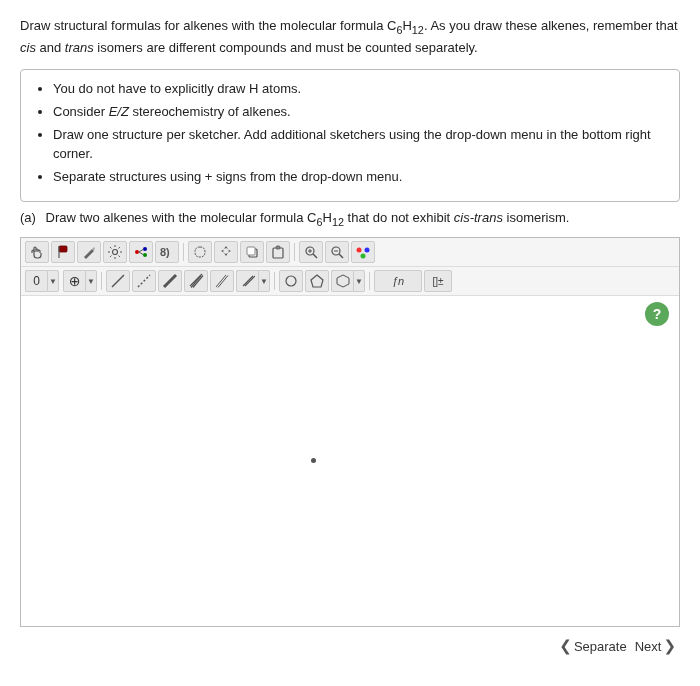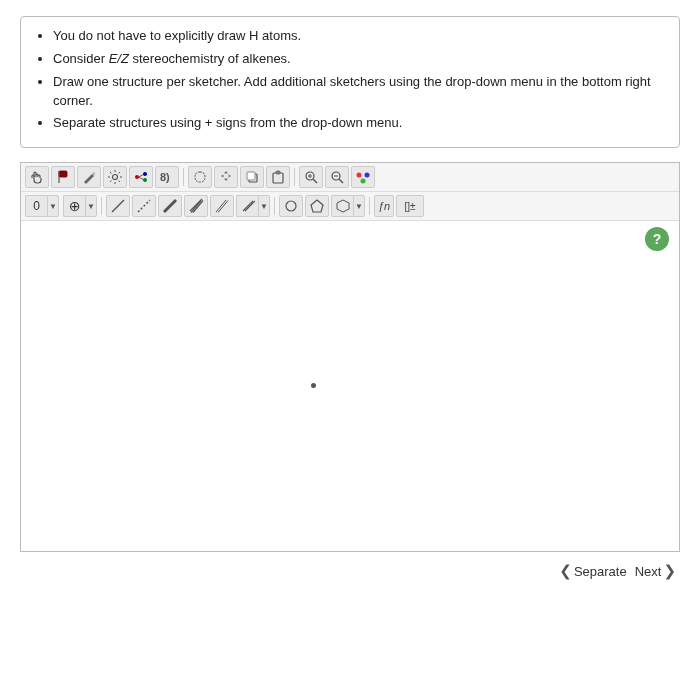--- a/index.html
+++ b/index.html
@@ -23,21 +23,21 @@
     .problem-text {
       font-size: 13px;
       line-height: 1.5;
       color: #222;
       margin-bottom: 12px;
     }
     .instructions-box {
       border: 1px solid #bbb;
       border-radius: 4px;
       padding: 10px 14px;
-      margin-bottom: 14px;
+      margin-bottom: 6px;
       background: #fff;
     }
     .instructions-box ul {
       list-style: disc;
       padding-left: 18px;
     }
     .instructions-box ul li {
       margin-bottom: 4px;
       font-size: 13px;
       line-height: 1.45;
@@ -186,30 +186,39 @@
       position: absolute;
       top: 162px;
       left: 290px;
     }
   </style>
 </head>
 <body>
 
 <div class="page-container">
 
+  <div class="problem-text">
+    Draw structural formulas for alkenes with the molecular formula C<sub>6</sub>H<sub>12</sub>. As you draw
+    these alkenes, remember that <em>cis</em> and <em>trans</em> isomers are different compounds and must be
+    counted separately.
+  </div>
 
   <div class="instructions-box">
     <ul>
       <li>You do not have to explicitly draw H atoms.</li>
       <li>Consider <em>E/Z</em> stereochemistry of alkenes.</li>
       <li>Draw one structure per sketcher. Add additional sketchers using the drop-down menu in the bottom right corner.</li>
       <li>Separate structures using + signs from the drop-down menu.</li>
     </ul>
   </div>
 
+  <div class="part-label">
+    <span class="part-letter">(a)</span>
+    Draw two alkenes with the molecular formula C<sub>6</sub>H<sub>12</sub> that do not exhibit <em>cis-trans</em> isomerism.
+  </div>
 
   <div class="sketcher-container">
 
     <div class="toolbar-row1">
 
       <div class="tool-btn" title="Hand">
         <svg viewBox="0 0 16 16" fill="none">
           <path d="M5 8V4a1 1 0 0 1 2 0v4" stroke="#555" stroke-width="1.2"></path>
           <path d="M7 6a1 1 0 0 1 2 0v2" stroke="#555" stroke-width="1.2"></path>
           <path d="M9 7a1 1 0 0 1 2 0v2" stroke="#555" stroke-width="1.2"></path>
@@ -382,21 +391,21 @@
       <div class="tool-dropdown">
         <div class="main-btn">
           <svg viewBox="0 0 14 14" width="14" height="14">
               <polygon points="7,1 13,4 13,10 7,13 1,10 1,4" stroke="#555" stroke-width="1" fill="none"></polygon>
             </svg>
         </div>
         <div class="arrow-btn">▼</div>
       </div>
       <div class="divider"></div>
 
-      <div class="tool-btn" title="Function" style="font-size:11px; font-style:italic; width:20px;">
+      <div class="tool-btn" title="Function" style="font-size:11px; font-style:italic; width:48px;">
         <span>ƒn</span>
       </div>
 
       <div class="tool-btn" title="Bracket" style="font-size:10px; width:28px;">
         <span>[]±</span>
       </div>
     </div>
 
     <div class="drawing-area">
       <div class="small-dot"></div>

